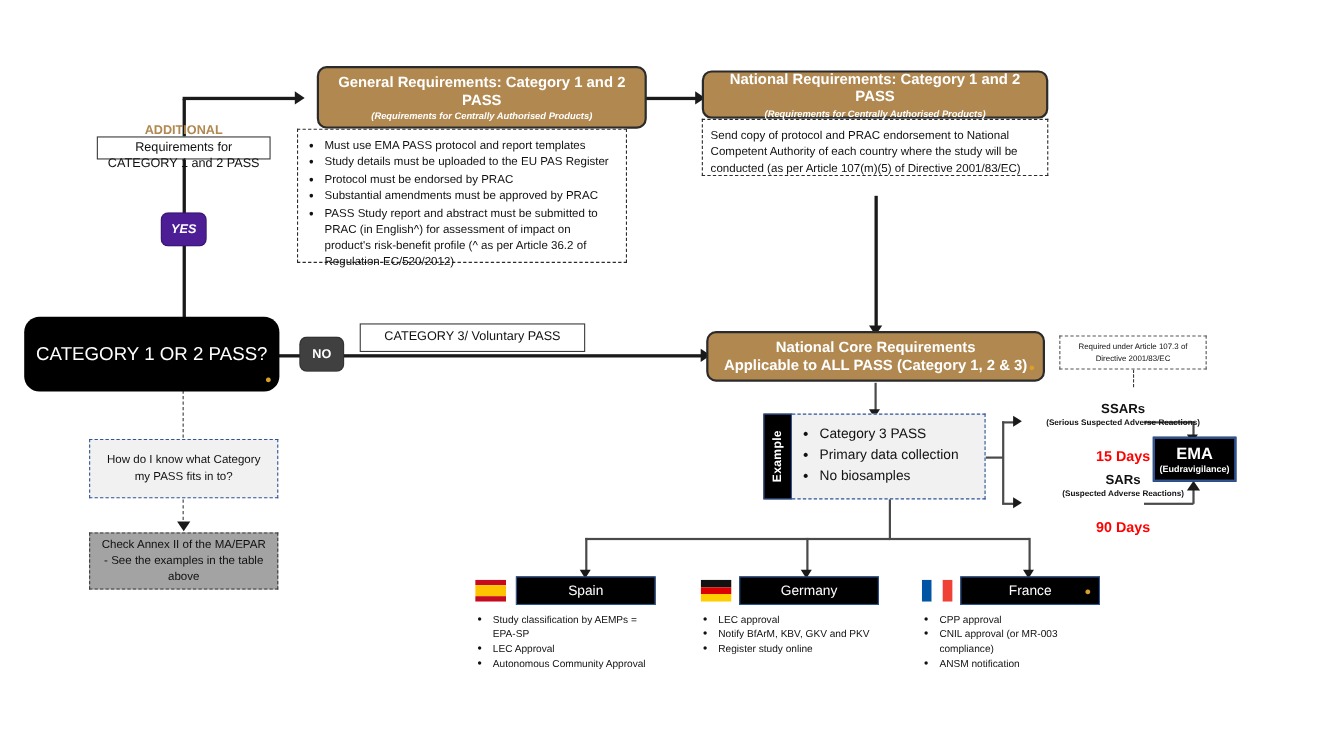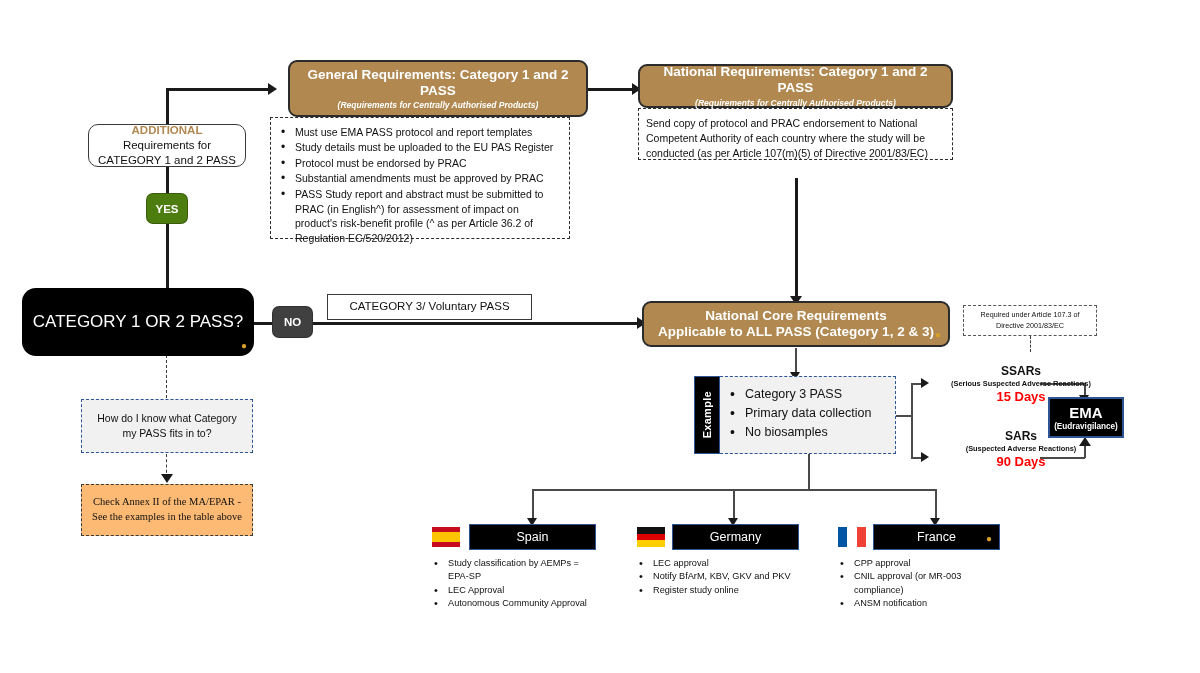--- a/index.html
+++ b/index.html
@@ -75,36 +75,35 @@
     position: absolute; right: 7px; bottom: 5px;
     color: #d6a02a; font-size: 10px; line-height: 1;
   }
 
   
   .pill {
     border-radius: 7px; color: #fff; font-weight: bold; font-size: 11.5px;
     display: flex; align-items: center; justify-content: center;
     border: 1.5px solid rgba(0,0,0,.25);
   }
-  .pill-yes { background: #4d7c0f; }
+  .pill-yes { background: #4c1d95; font-style: italic; }
   .pill-no  { background: #404040; }
 
   
   .bluenote {
     border: 1.8px dashed #2f5496; background: #f1f1f1;
     display: flex; align-items: center; justify-content: center;
     text-align: center; font-size: 10.5px; color: #111; line-height: 1.4;
     padding: 4px 8px;
   }
   .graynote {
-    border: 1.8px dashed #3a3a3a; background: #fdba74;
+    border: 1.8px dashed #3a3a3a; background: #a3a3a3;
     display: flex; align-items: center; justify-content: flex-start;
     text-align: center; font-size: 10.5px; color: #111; line-height: 1.4;
     padding: 4px 8px;
-    font-family: Liberation Serif, serif;
   }
   .tinynote {
     border: 1.4px dashed #555; background: #ffffff;
     display: flex; align-items: center; justify-content: center;
     text-align: center; font-size: 7.2px; color: #111; line-height: 1.42;
     padding: 3px 5px;
   }
 
   
   .ex-wrap { position: absolute; display: flex; align-items: stretch; }
@@ -124,21 +123,21 @@
   .ex-body li {
     font-size: 12.5px; line-height: 1.5; color: #111;
     padding-left: 19px; position: relative;
   }
   .ex-body li:before { content: "•"; position: absolute; left: 4px; top: -1px; font-size: 14px; }
 
   
   .rx { position: absolute; text-align: center; }
   .rx .rx-t { font-size: 12px; font-weight: bold; color: #111; line-height: 1.2; }
   .rx .rx-s { font-size: 7.4px; font-weight: bold; color: #111; line-height: 1.25; margin-top: 1px; }
-  .rx .rx-d { font-size: 13px; font-weight: bold; color: #ff0000; line-height: 1.2; margin-top: 0; }
+  .rx .rx-d { font-size: 13px; font-weight: bold; color: #ff0000; line-height: 1.2; margin-top: 18px; }
 
   .ema {
     position: absolute; background: #000000; border: 2px solid #2f5496;
     display: flex; flex-direction: column; align-items: center; justify-content: center;
     color: #ffffff;
   }
   .ema .e1 { font-size: 15px; font-weight: bold; }
   .ema .e2 { font-size: 8.2px; font-weight: bold; margin-top: 1px; }
 
   
@@ -232,21 +231,21 @@
   </div>
 
   <div class="brown-hdr abs" style="left:638px; top:64px; width:315px; height:44px;">
     <div class="t1">National Requirements: Category 1 and 2 PASS</div>
     <div class="t2">(Requirements for Centrally Authorised Products)</div>
   </div>
   <div class="dash-body abs" style="left:638px; top:108px; width:315px; height:52px;">
     <p>Send copy of protocol and PRAC endorsement to National Competent Authority of each country where the study will be conducted (as per Article 107(m)(5) of Directive 2001/83/EC)</p>
   </div>
 
-  <div class="wbox abs" style="left:88px; top:124px; width:158px; height:43px;border-radius:10px;">
+  <div class="wbox abs" style="left:88px; top:124px; width:158px; height:21px;">
     <span>
       <span style="color:#b08850; font-weight:bold;">ADDITIONAL</span><span> Requirements for CATEGORY 1 and 2 PASS</span>
     </span>
   </div>
 
   <div class="pill pill-yes abs" style="left:146px; top:193px; width:42px; height:31px;">
     <span>YES</span>
   </div>
 
   <div class="blackbox abs" style="left:22px; top:288px; width:232px; height:68px; font-size:17px;">

